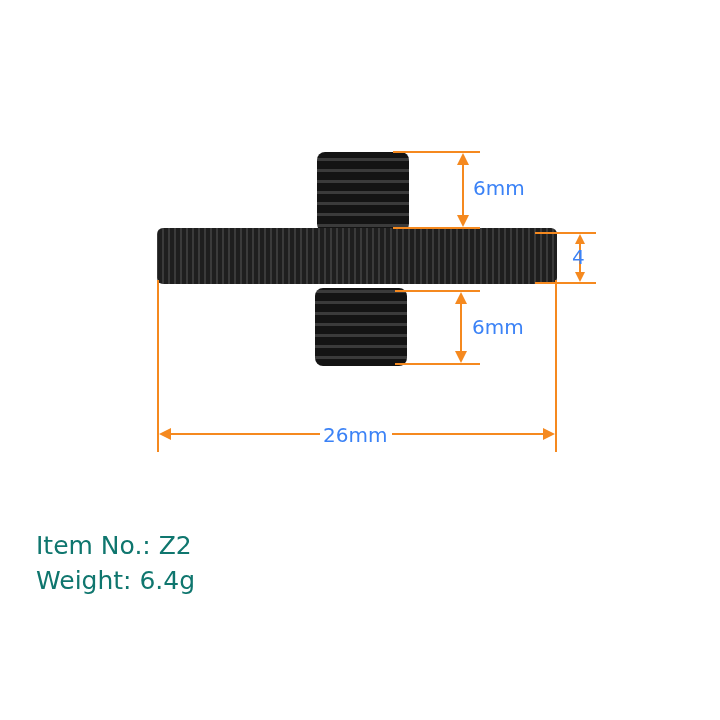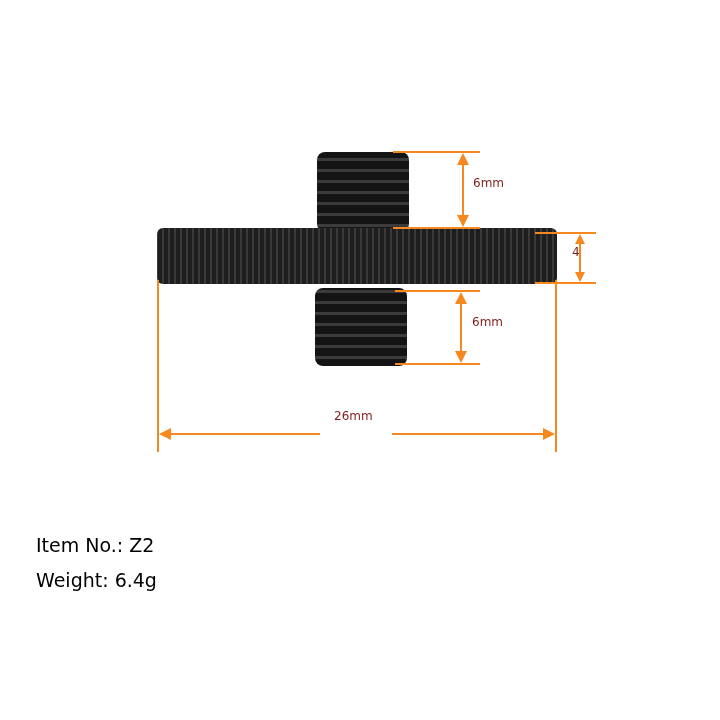--- a/index.html
+++ b/index.html
@@ -1,20 +1,20 @@
 <!DOCTYPE html>
 <html><head>
 <meta charset="utf-8">
 <style>
   html, body { margin:0; padding:0; background:#ffffff; }
   body { width:720px; height:720px; position:relative; overflow:hidden; font-family:"DejaVu Sans", sans-serif; }
   .diagram { position:absolute; left:0; top:0; width:720px; height:500px; }
-  .spec { position:absolute; left:36px; top:528px; color:#000000; font-size:19px; line-height:35px; }
+  .spec { position:absolute; left:36px; top:528px; color:#0f766e; font-size:25px; line-height:35px; }
   .spec div { white-space:nowrap; }
-  .dimlabel { position:absolute; color:#7f1d1d; font-size:12px; }
+  .dimlabel { position:absolute; color:#3b82f6; font-size:20px; }
 </style>
 </head>
 <body>
 
 <div class="diagram">
   <svg width="720" height="500" viewBox="0 0 720 500">
     <defs>
       <pattern id="knurl" width="6" height="60" patternUnits="userSpaceOnUse">
         <rect width="6" height="60" fill="#1e1e1e"></rect>
         <rect x="0" width="2" height="60" fill="#3a3a3a"></rect>
@@ -55,19 +55,19 @@
       <line x1="556" y1="280" x2="556" y2="452"></line>
       <line x1="162" y1="434" x2="320" y2="434"></line>
       <line x1="392" y1="434" x2="552" y2="434"></line>
       <polygon points="159,434 171,428 171,440" stroke="none"></polygon>
       <polygon points="555,434 543,428 543,440" stroke="none"></polygon>
     </g>
   </svg>
   <span class="dimlabel" style="left:473px;top:176px;">6mm</span>
   <span class="dimlabel" style="left:572px;top:245px;">4</span>
   <span class="dimlabel" style="left:472px;top:315px;">6mm</span>
-  <span class="dimlabel" style="left:323px;top:409px;margin-left:11px;">26mm</span>
+  <span class="dimlabel" style="left:323px;top:423px;">26mm</span>
 </div>
 
 <div class="spec">
   <div>Item No.: Z2</div>
   <div>Weight: 6.4g</div>
 </div>
 
 </body></html>

